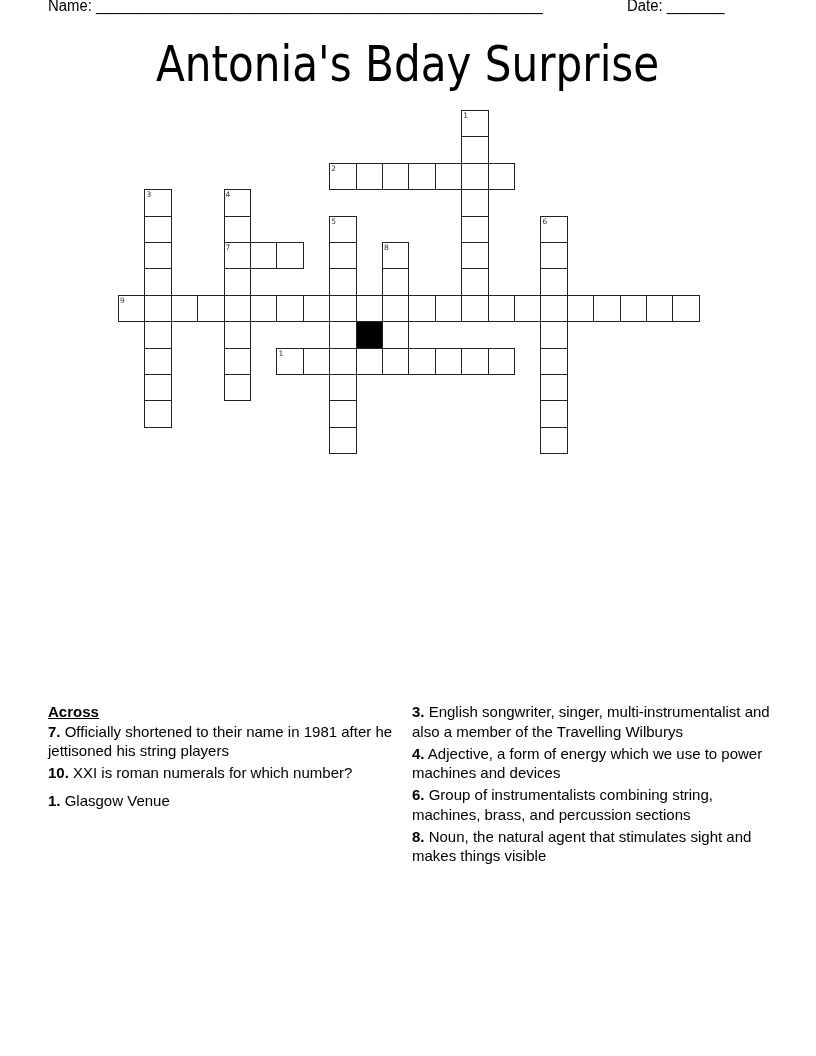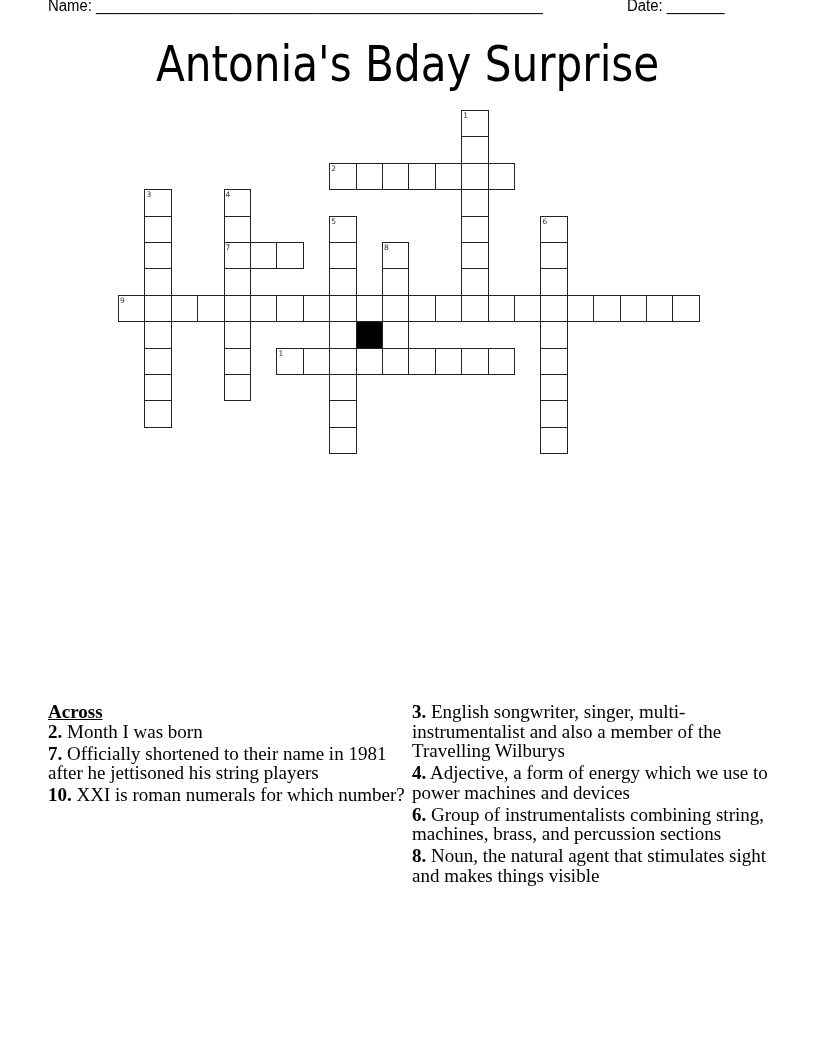--- a/index.html
+++ b/index.html
@@ -9,21 +9,21 @@
          font-size: 16px; transform: scaleX(0.93); transform-origin: left top; white-space: nowrap; }
   .title { position: absolute; top: 30px; left: 0; width: 816px; text-align: center;
            font-family: "DejaVu Sans", sans-serif; font-size: 49px; line-height: 70px; }
   .title span { display: inline-block; transform: scaleX(0.86); }
   #grid { position: absolute; left: 0; top: 0; width: 816px; height: 470px; }
   .cell { position: absolute; box-sizing: border-box; width: 27.4px; height: 27.4px;
           border: 1.5px solid #222; background: #fff; }
   .cell.black { background: #000; }
   .num { position: absolute; left: 1px; top: 0px; font-family: "DejaVu Sans", sans-serif;
          font-size: 7.5px; color: #333; line-height: 9px; }
-  .clues { position: absolute; font-family: Liberation Serif, serif; font-size: 19px;
+  .clues { position: absolute; font-family: Liberation Sans, sans-serif; font-size: 15px;
            line-height: 19.5px; }
   .col-left { left: 48px; top: 702px; width: 360px; }
   .col-right { left: 412px; top: 702px; width: 360px; }
   .sec { font-weight: bold; text-decoration: underline; }
   .clue { margin-bottom: 2.5px; }
   .clue b { font-weight: bold; }
 </style>
 </head>
 <body>
 
@@ -130,23 +130,23 @@
     <div class="cell" style="left: 355.6px; top: 347.6px;"></div>
     <div class="cell" style="left: 408.4px; top: 347.6px;"></div>
     <div class="cell" style="left: 434.8px; top: 347.6px;"></div>
     <div class="cell" style="left: 461.2px; top: 347.6px;"></div>
     <div class="cell" style="left: 487.6px; top: 347.6px;"></div>
     <div class="cell black" style="left: 355.6px; top: 321.2px;"></div>
   </div>
 
 <div class="clues col-left">
   <div class="sec">Across</div>
-  <div class="clue"><b>2.</b><span> Month I was born</span></div>
   <div class="clue"><b>7.</b><span> Officially shortened to their name in 1981 after he jettisoned his string players</span></div>
   <div class="clue" style="margin-bottom:8px"><b>10.</b><span> XXI is roman numerals for which number?</span></div>
+  <div class="clue"><b>1.</b><span> Glasgow Venue</span></div>
 </div>
 
 <div class="clues col-right">
   <div class="clue"><b>3.</b><span> English songwriter, singer, multi-instrumentalist and also a member of the Travelling Wilburys</span></div>
   <div class="clue"><b>4.</b><span> Adjective, a form of energy which we use to power machines and devices</span></div>
   <div class="clue"><b>6.</b><span> Group of instrumentalists combining string, machines, brass, and percussion sections</span></div>
   <div class="clue"><b>8.</b><span> Noun, the natural agent that stimulates sight and makes things visible</span></div>
 </div>
 
 </body></html>

